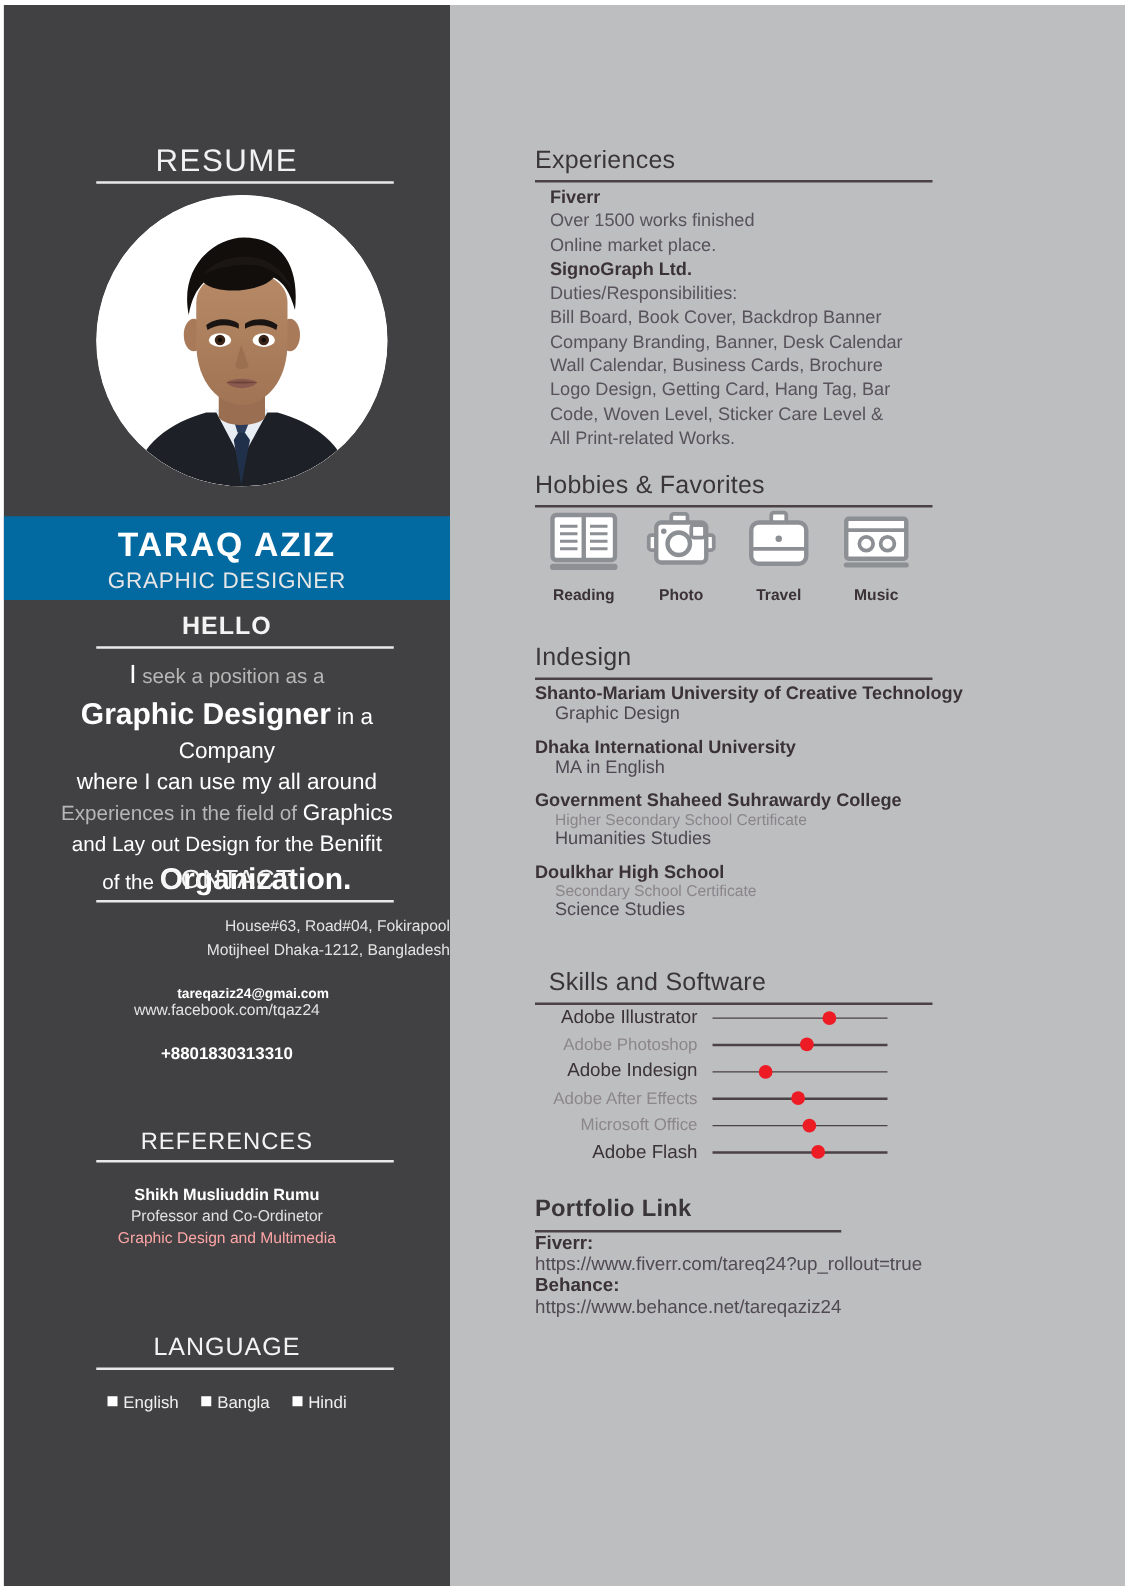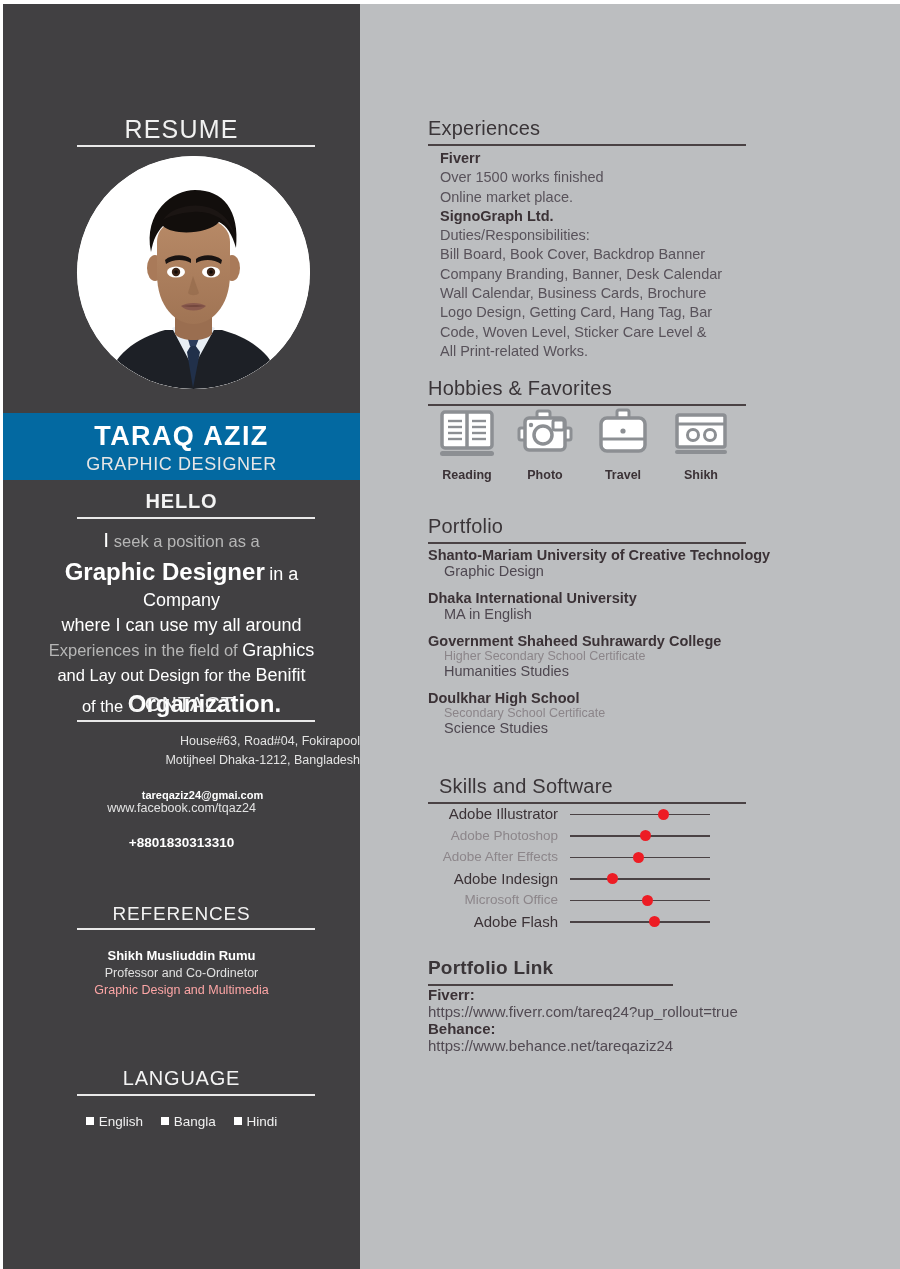--- a/index.html
+++ b/index.html
@@ -459,26 +459,26 @@
       </div>
 
       <div class="hob-item">
         <svg width="58" height="52" viewBox="0 0 58 52">
           <rect x="5" y="7" width="48" height="32" rx="2" fill="#ffffff" stroke="#8c8f93" stroke-width="3.5"></rect>
           <line x1="6" y1="16" x2="52" y2="16" stroke="#8c8f93" stroke-width="3"></line>
           <circle cx="21" cy="27" r="5.5" fill="#ffffff" stroke="#8c8f93" stroke-width="3"></circle>
           <circle cx="38" cy="27" r="5.5" fill="#ffffff" stroke="#8c8f93" stroke-width="3"></circle>
           <rect x="3" y="42" width="52" height="4" rx="2" fill="#8c8f93"></rect>
         </svg>
-        <div class="hob-label">Shikh</div>
+        <div class="hob-label">Music</div>
       </div>
 
     </div>
 
-    <div class="r-head edu-head">Portfolio</div>
+    <div class="r-head edu-head">Indesign</div>
     <div class="r-rule edu-rule"></div>
     <div class="edu-block">
       <div>
         <div class="edu-school">Shanto-Mariam University of Creative Technology</div>
         <div class="edu-degree">Graphic Design</div>
       </div>
       <div class="edu-gap"></div>
       <div>
         <div class="edu-school">Dhaka International University</div>
         <div class="edu-degree">MA in English</div>
@@ -508,31 +508,31 @@
         </div>
       </div>
       <div class="skill-row">
         <div class="skill-name muted">Adobe Photoshop</div>
         <div class="skill-track">
           <div class="skill-line"></div>
           <div class="skill-dot" style="left: 70.1px;"></div>
         </div>
       </div>
       <div class="skill-row">
+        <div class="skill-name">Adobe Indesign</div>
+        <div class="skill-track">
+          <div class="skill-line"></div>
+          <div class="skill-dot" style="left: 36.5px;"></div>
+        </div>
+      </div>
+      <div class="skill-row">
         <div class="skill-name muted">Adobe After Effects</div>
         <div class="skill-track">
           <div class="skill-line"></div>
           <div class="skill-dot" style="left: 63.1px;"></div>
-        </div>
-      </div>
-      <div class="skill-row">
-        <div class="skill-name">Adobe Indesign</div>
-        <div class="skill-track">
-          <div class="skill-line"></div>
-          <div class="skill-dot" style="left: 36.5px;"></div>
         </div>
       </div>
       <div class="skill-row">
         <div class="skill-name muted">Microsoft Office</div>
         <div class="skill-track">
           <div class="skill-line"></div>
           <div class="skill-dot" style="left: 71.5px;"></div>
         </div>
       </div>
       <div class="skill-row">

